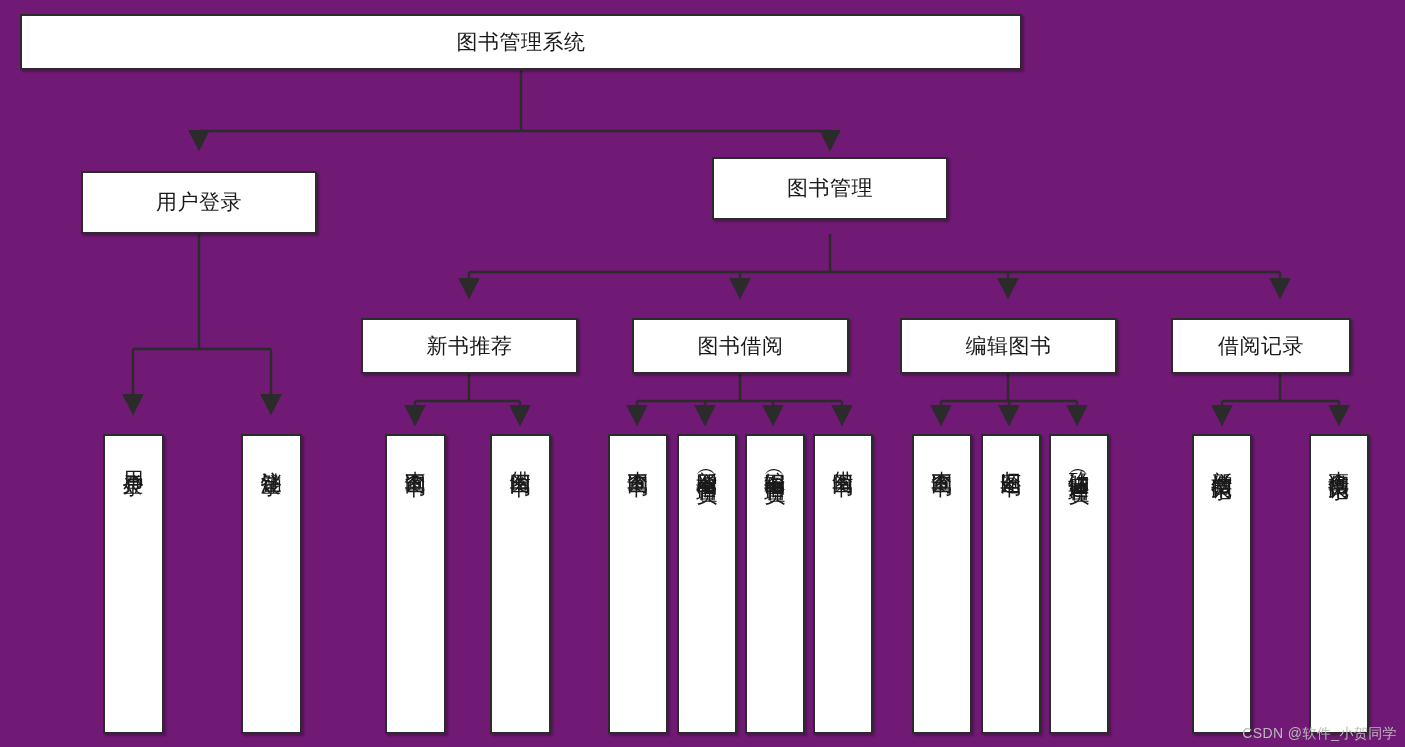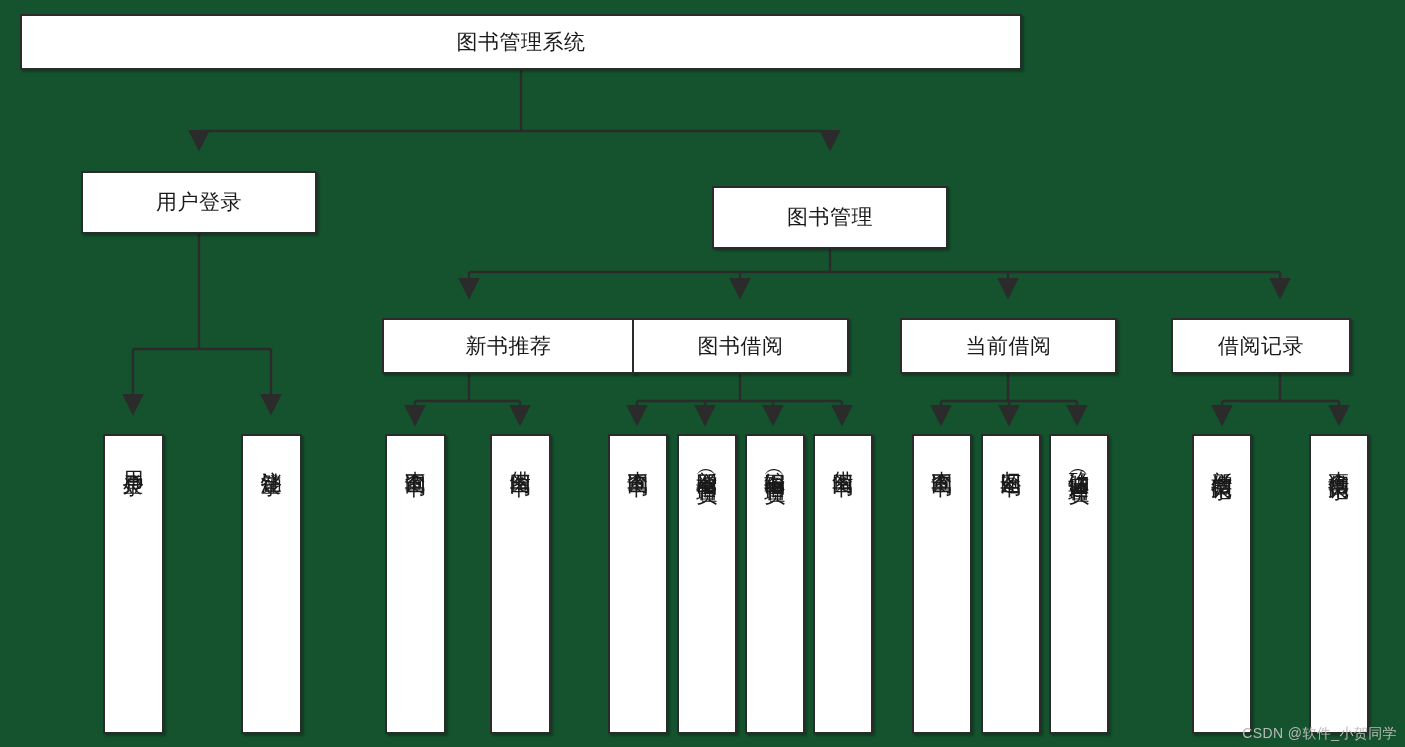--- a/index.html
+++ b/index.html
@@ -7,21 +7,21 @@
     padding: 0;
     background: #ffffff;
   }
   body {
     font-family: "Liberation Sans", "DejaVu Sans", sans-serif;
   }
   #canvas {
     position: relative;
     width: 1405px;
     height: 747px;
-    background: #14532d;
+    background: #701a75;
     overflow: hidden;
   }
   svg#wires {
     position: absolute;
     left: 0;
     top: 0;
     width: 1405px;
     height: 747px;
     pointer-events: none;
   }
@@ -120,32 +120,32 @@
     </g>
   </svg>
 
   <div class="node" style="left:20px; top:14px; width:1002px; height:56px;">
     <span class="lbl">图书管理系统</span>
   </div>
 
   <div class="node" style="left:81px; top:171px; width:236px; height:63px;">
     <span class="lbl">用户登录</span>
   </div>
-  <div class="node" style="left:712px; top:186px; width:236px; height:63px;">
+  <div class="node" style="left:712px; top:157px; width:236px; height:63px;">
     <span class="lbl">图书管理</span>
   </div>
 
-  <div class="node" style="left:382px; top:318px; width:253px; height:56px;">
+  <div class="node" style="left:361px; top:318px; width:217px; height:56px;">
     <span class="lbl">新书推荐</span>
   </div>
   <div class="node" style="left:632px; top:318px; width:217px; height:56px;">
     <span class="lbl">图书借阅</span>
   </div>
   <div class="node" style="left:900px; top:318px; width:217px; height:56px;">
-    <span class="lbl">当前借阅</span>
+    <span class="lbl">编辑图书</span>
   </div>
   <div class="node" style="left:1171px; top:318px; width:180px; height:56px;">
     <span class="lbl">借阅记录</span>
   </div>
 
   <div class="node vertical" style="left:103px; top:434px; width:61px; height:300px;">
     <span class="lbl">用户登录</span>
   </div>
   <div class="node vertical" style="left:241px; top:434px; width:61px; height:300px;">
     <span class="lbl">注销登录</span>

